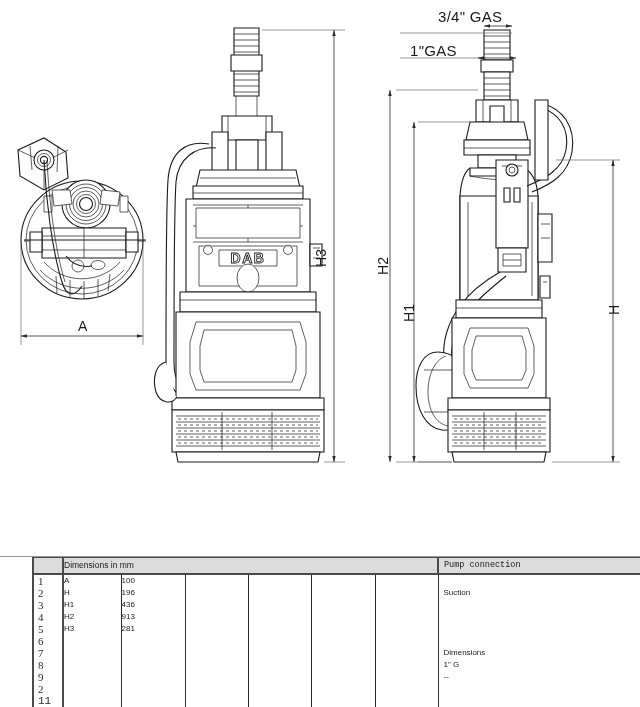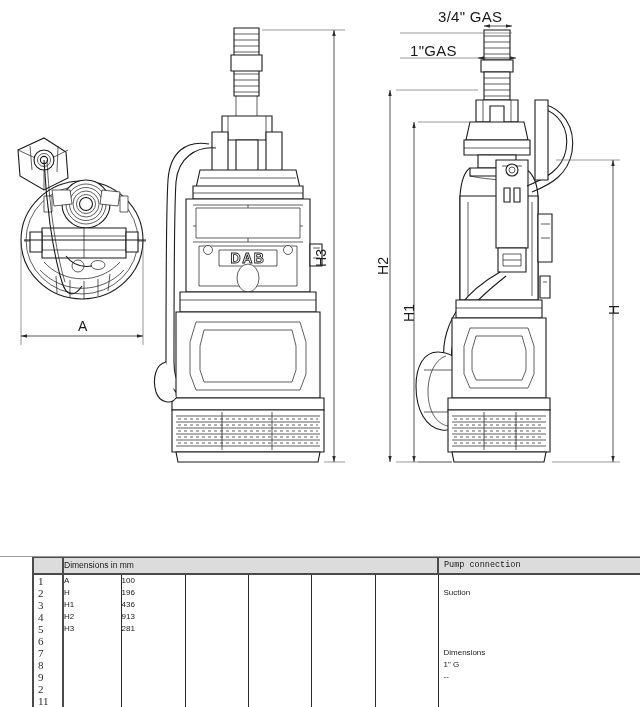--- a/index.html
+++ b/index.html
@@ -101,20 +101,21 @@
     color: #2b2b2b;
     font-family: "Liberation Serif", serif;
   }
   .body-row td.cpump {
     border-right: 6px solid #d946ef;
     border-left: 0;
     padding-left: 5px;
   }
   .body-row:last-child td {
     border-bottom: 2px solid #4a4a4a;
+    font-family: Liberation Mono, monospace;
   }
   .lastline td { border-bottom: 2px solid #4a4a4a; }
   .toprule {
     position: absolute;
     left: 0; top: 0;
     width: 640px; height: 1px;
     background: #9a9a9a;
   }
 </style>
 </head>

